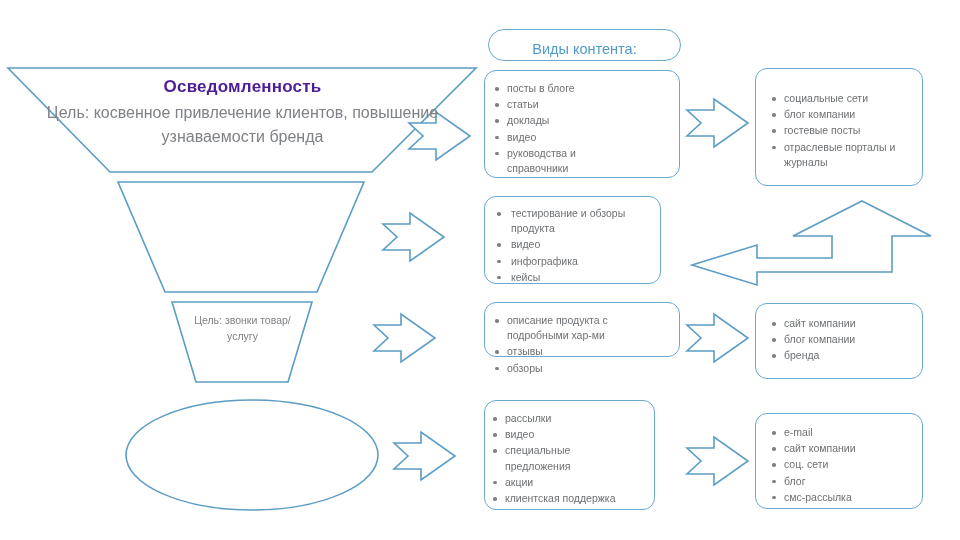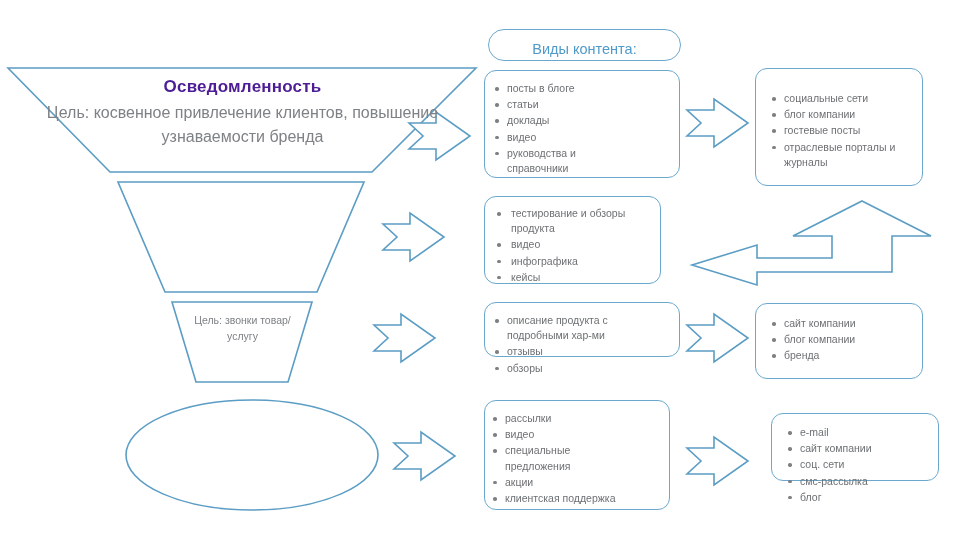--- a/index.html
+++ b/index.html
@@ -194,21 +194,21 @@
   </div>
 
   <div class="rbox" style="left:484px; top:302px; width:196px; height:55px; padding:10px 8px 0 8px;">
     <ul>
       <li style="padding-right:25px;">описание продукта с подробными хар-ми</li>
       <li>отзывы</li>
       <li>обзоры</li>
     </ul>
   </div>
 
-  <div class="rbox" style="left:484px; top:400px; width:186px; height:110px; padding:10px 8px 0 6px;">
+  <div class="rbox" style="left:484px; top:400px; width:171px; height:110px; padding:10px 8px 0 6px;">
     <ul>
       <li>рассылки</li>
       <li>видео</li>
       <li style="padding-right:58px;">специальные предложения</li>
       <li>акции</li>
       <li>клиентская поддержка</li>
     </ul>
   </div>
 
   <div class="rbox" style="left:755px; top:68px; width:168px; height:118px; padding:22px 8px 0 14px;">
@@ -221,23 +221,23 @@
   </div>
 
   <div class="rbox" style="left:755px; top:303px; width:168px; height:76px; padding:12px 8px 0 14px;">
     <ul>
       <li>сайт компании</li>
       <li>блог компании</li>
       <li>бренда</li>
     </ul>
   </div>
 
-  <div class="rbox" style="left:755px; top:413px; width:168px; height:68px; padding:11px 8px 0 14px;margin-left:16px;">
+  <div class="rbox" style="left:755px; top:413px; width:168px; height:96px; padding:11px 8px 0 14px;">
     <ul>
       <li>e-mail</li>
       <li>сайт компании</li>
       <li>соц. сети</li>
+      <li>блог</li>
       <li>смс-рассылка</li>
-      <li>блог</li>
     </ul>
   </div>
 
 </div>
 
 </body></html>

